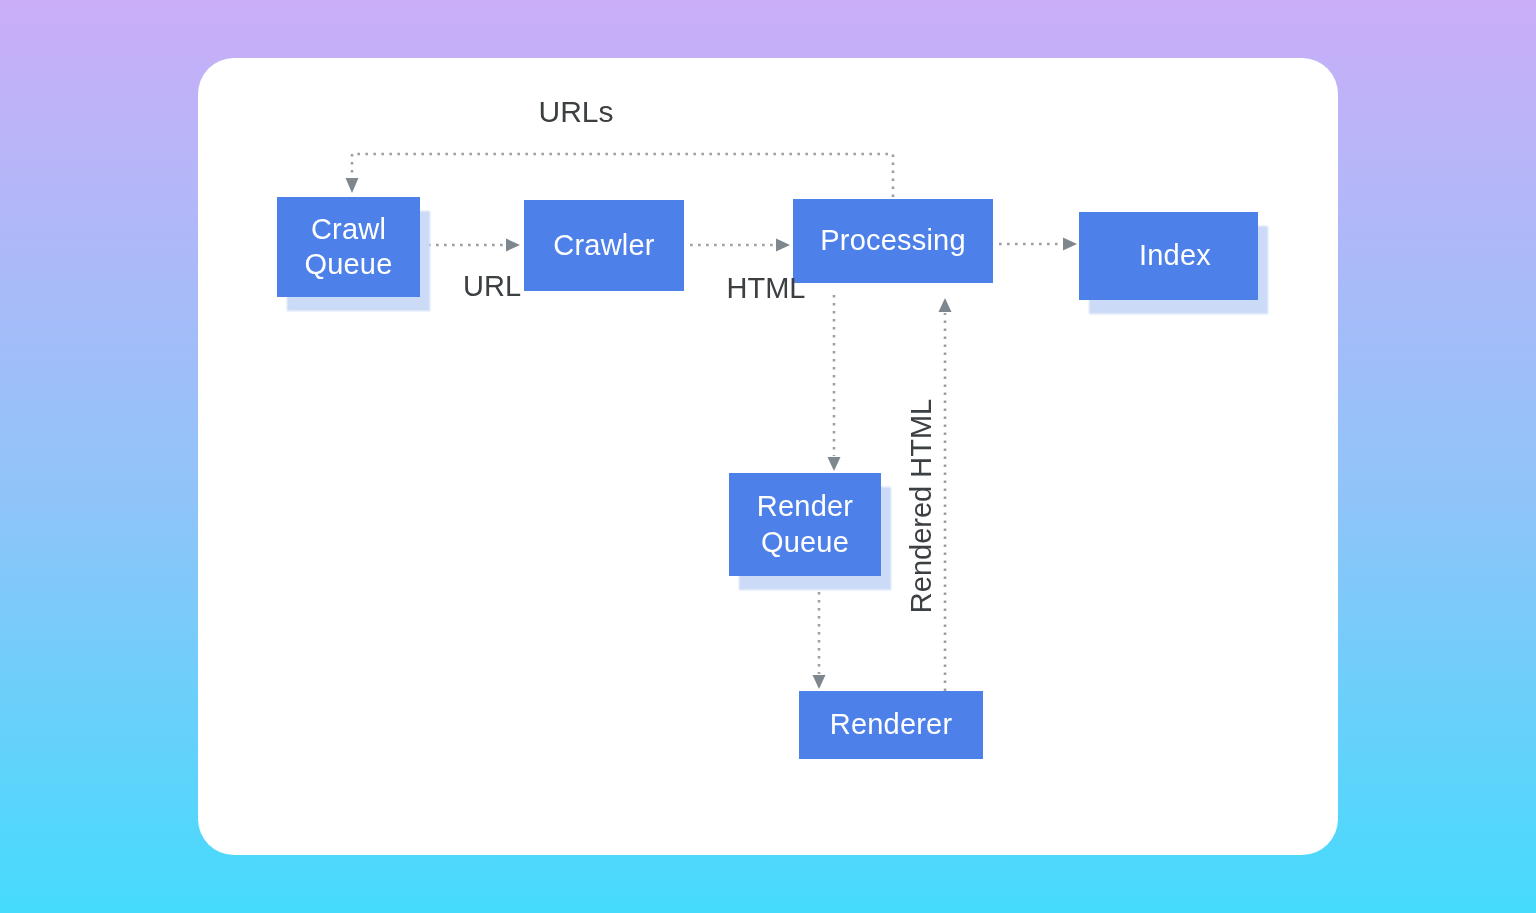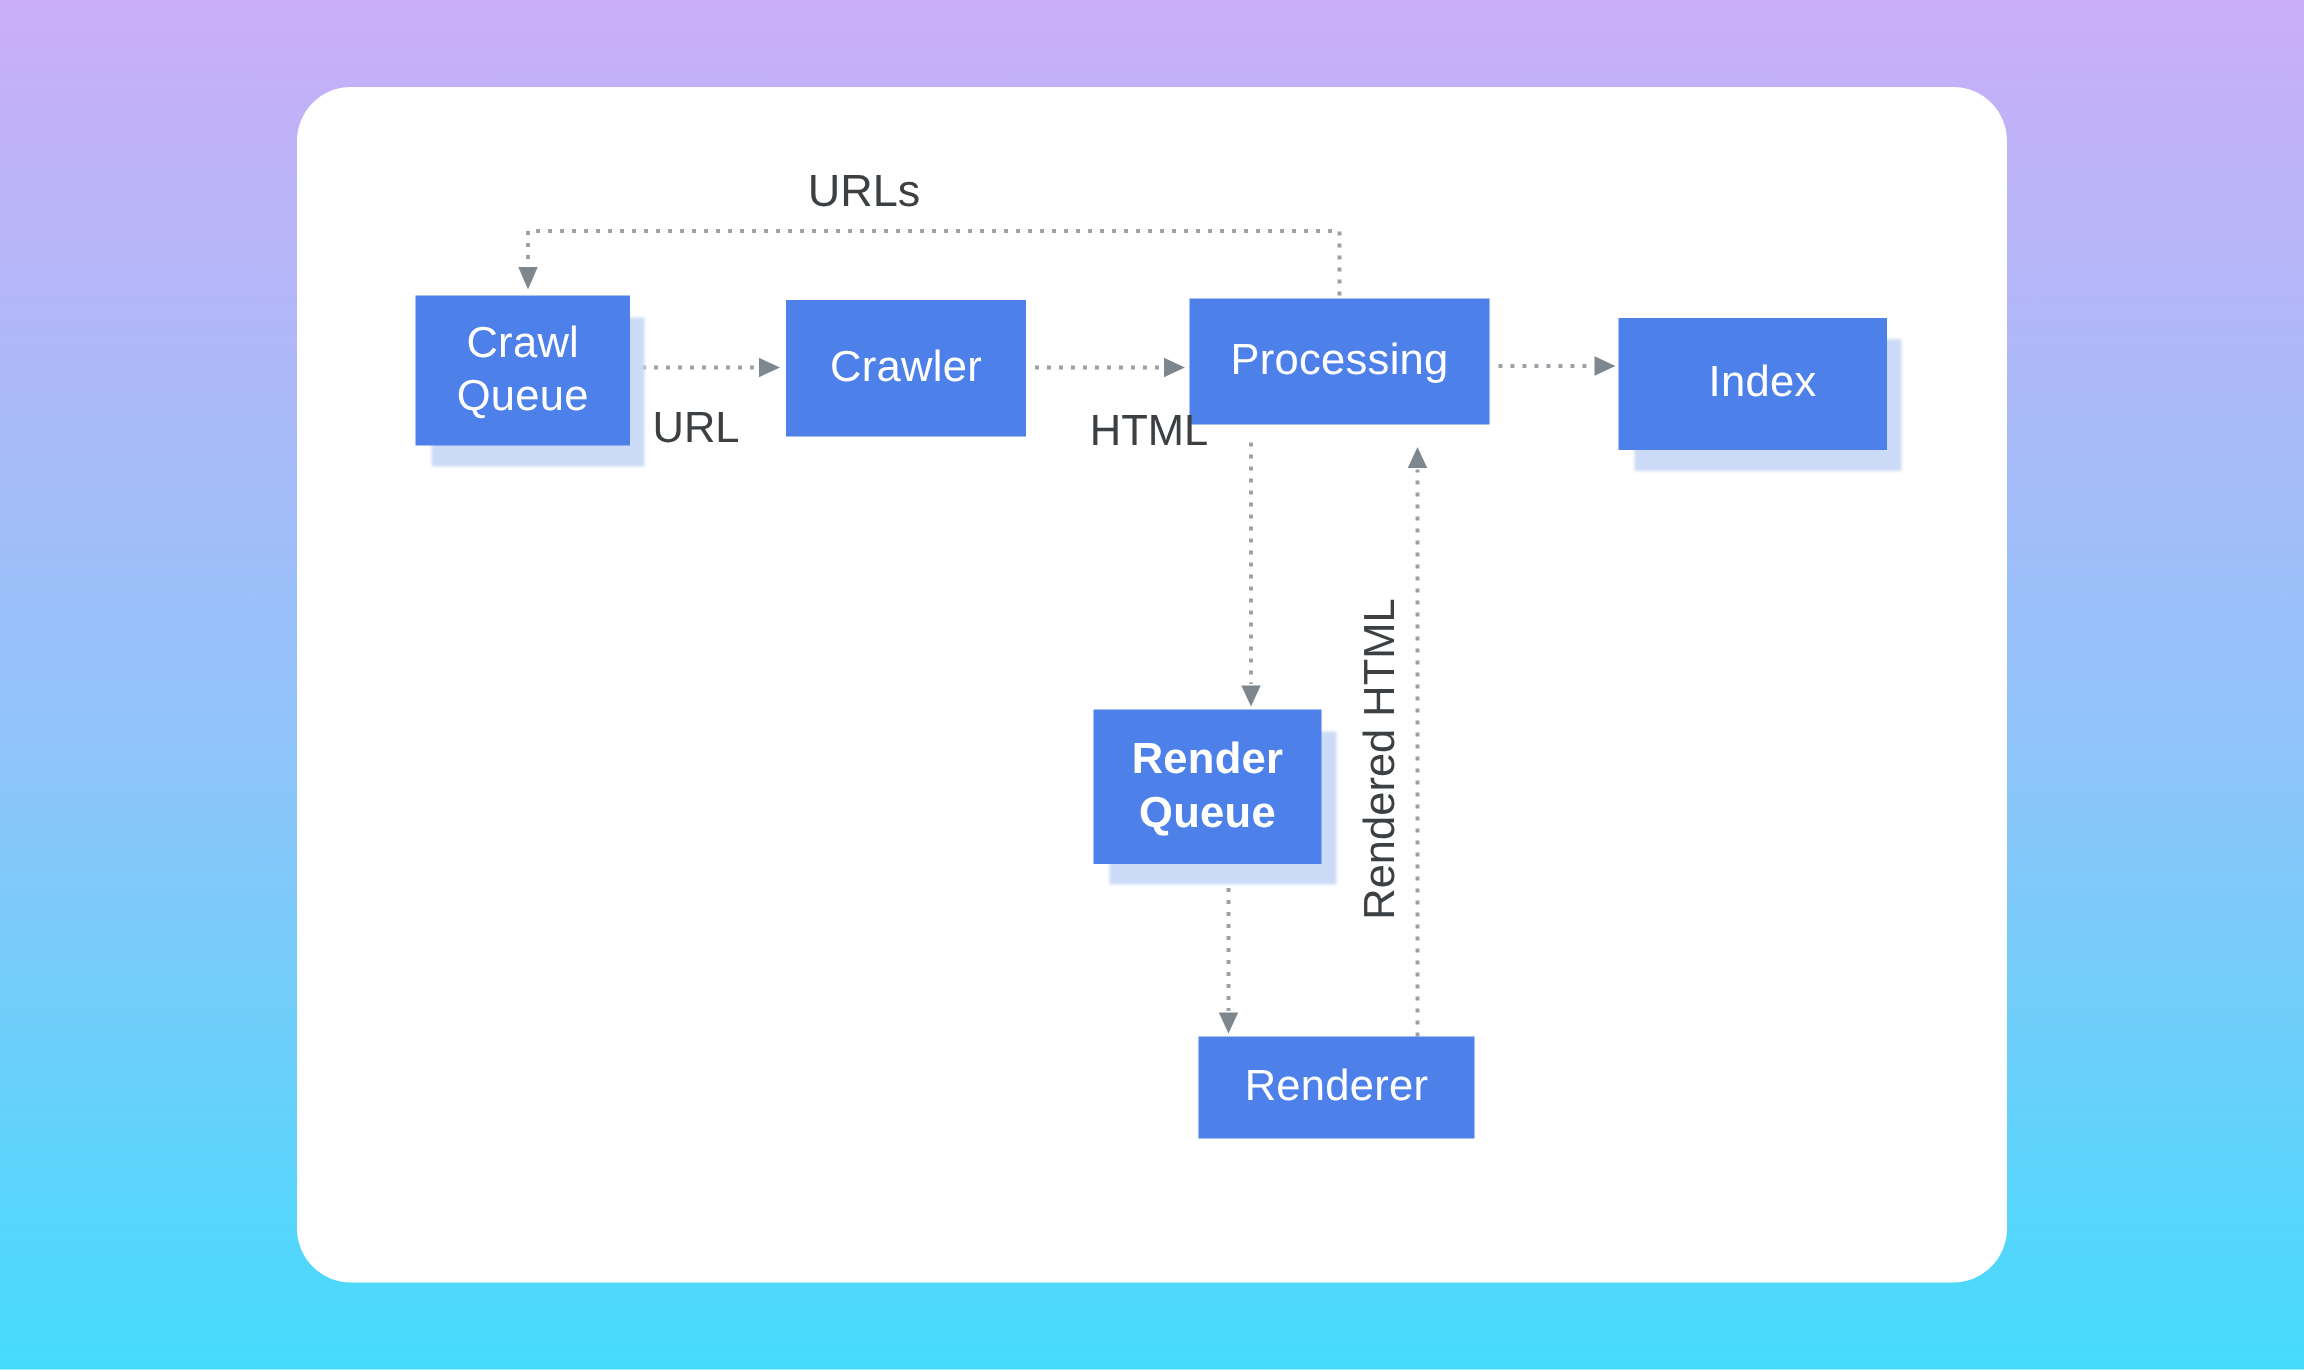--- a/index.html
+++ b/index.html
@@ -36,32 +36,32 @@
     line-height: 1.22;
     letter-spacing: 0.2px;
   }
   .node.shadowed {
     box-shadow: 10px 14px 2px #cbdaf6;
   }
   .node-crawl-queue  { left: 277px;  top: 197px; width: 143px; height: 100px; }
   .node-crawler      { left: 524px;  top: 200px; width: 160px; height: 91px; justify-content: center; }
   .node-processing   { left: 793px;  top: 199px; width: 200px; height: 84px; }
   .node-index        { left: 1079px; top: 212px; width: 166px; height: 88px; padding-left: 13px; }
-  .node-render-queue { left: 729px;  top: 473px; width: 152px; height: 103px; padding: 0 14px; box-sizing: border-box; font-weight: bold; }
+  .node-render-queue { left: 729px;  top: 473px; width: 152px; height: 103px; padding: 0 14px; box-sizing: border-box; }
   .node-renderer     { left: 799px;  top: 691px; width: 184px; height: 68px; }
 
   .edge-label {
     position: absolute;
     color: #3c4043;
     font-weight: 500;
     white-space: nowrap;
     transform: translate(-50%, -50%);
   }
-  .lbl-urls          { left: 576px; top: 128px; font-size: 30px; text-align: right; }
-  .lbl-url           { left: 464px; top: 286px; font-size: 29px; }
+  .lbl-urls          { left: 576px; top: 112px; font-size: 30px; text-align: right; }
+  .lbl-url           { left: 492px; top: 286px; font-size: 29px; }
   .lbl-html          { left: 740px; top: 288px; font-size: 29px; margin-left: 26px; }
   .lbl-rendered-html { left: 921px; top: 506px; font-size: 29px; transform: translate(-50%, -50%) rotate(-90deg); }
 
   svg .dots {
     fill: none;
     stroke: #9aa0a6;
     stroke-width: 2.6;
     stroke-dasharray: 2.6 5.4;
   }
   svg .head { fill: #7e878e; }

